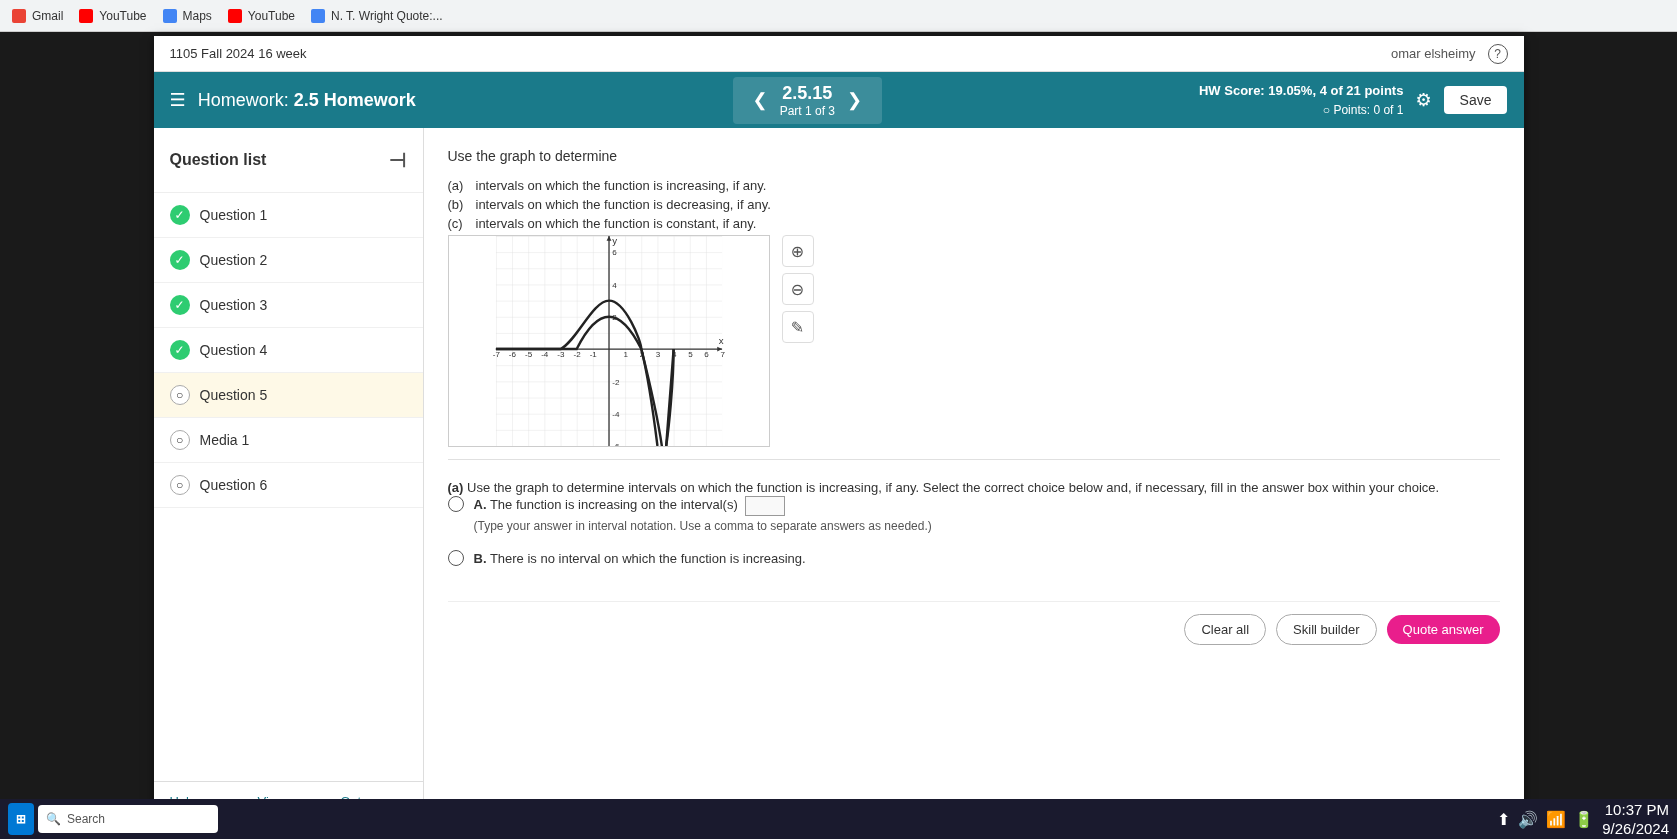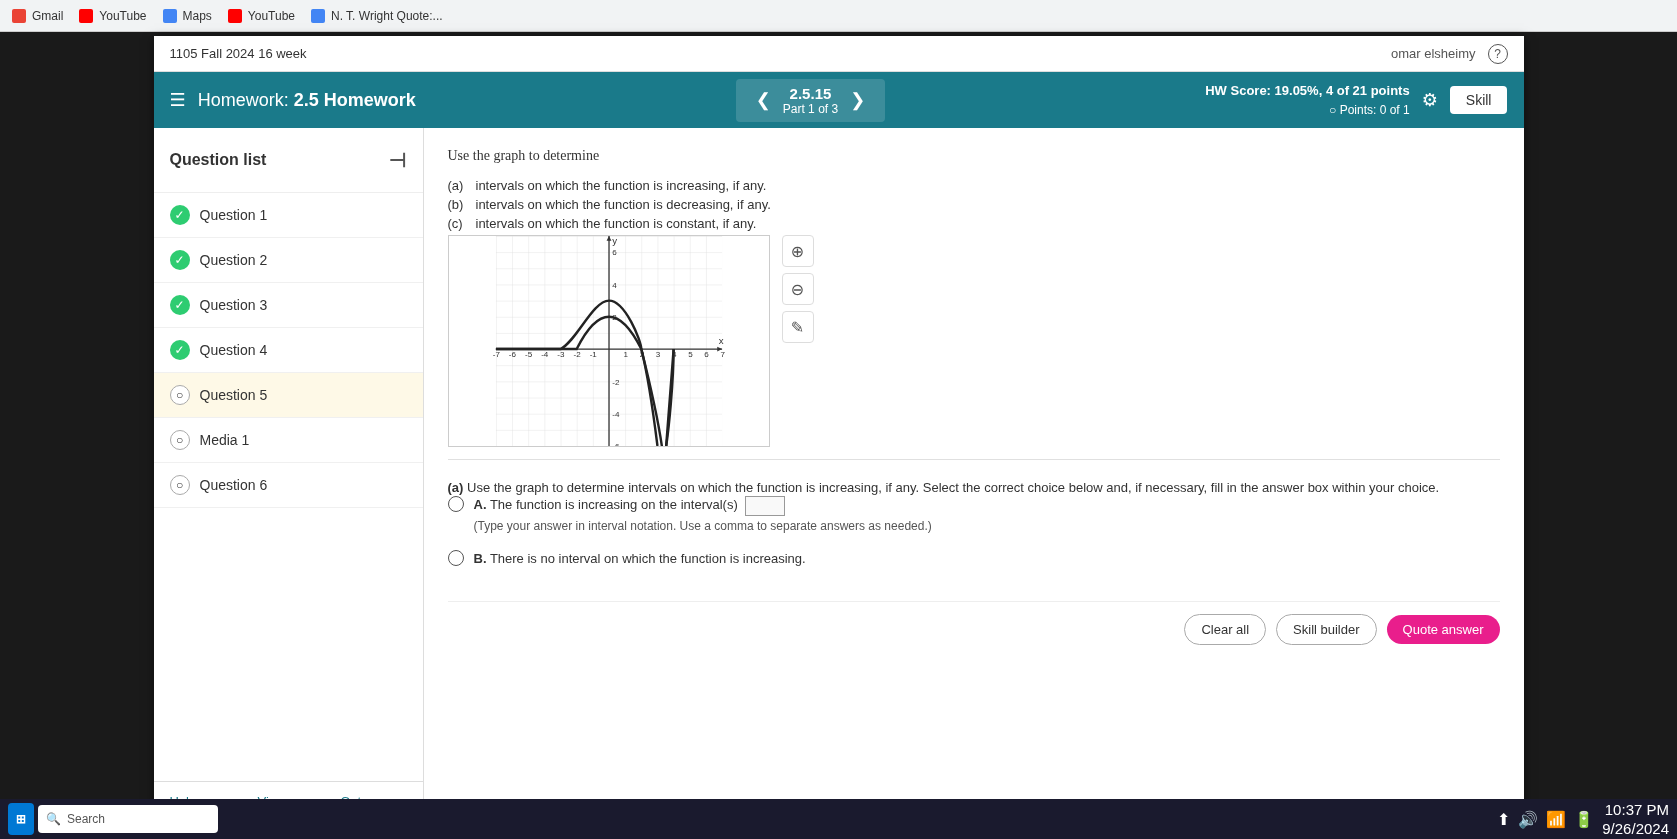--- a/index.html
+++ b/index.html
@@ -80,21 +80,21 @@
       align-items: center;
       gap: 8px;
       background: rgba(255,255,255,0.15);
       padding: 6px 16px;
       border-radius: 4px;
     }
     .nav-arrow {
       background: none; border: none; color: white; font-size: 18px; cursor: pointer; padding: 0 4px;
     }
     .question-info { text-align: center; }
-    .question-num { font-size: 15px; font-weight: bold; }
+    .question-num { font-size: 18px; font-weight: bold; }
     .question-part { font-size: 12px; }
     .header-right { display: flex; align-items: center; gap: 12px; }
     .score-info { text-align: right; font-size: 12px; line-height: 1.5; }
     .score-title { font-weight: bold; font-size: 13px; }
     .gear-icon { font-size: 18px; cursor: pointer; color: white; }
     .save-btn {
       background: white; color: #333; border: none; padding: 6px 16px;
       border-radius: 4px; font-size: 14px; font-weight: 500; cursor: pointer;
     }
 
@@ -148,21 +148,21 @@
     .sidebar-bottom a { color: #1a7a8a; text-decoration: none; cursor: pointer; }
 
     
     .question-area {
       flex: 1;
       overflow-y: auto;
       padding: 20px 24px;
       background: #fff;
     }
 
-    .instructions { font-size: 14px; color: #333; margin-bottom: 14px; font-family: Liberation Serif, serif; }
+    .instructions { font-size: 14px; color: #333; margin-bottom: 14px; }
     .instructions-list { list-style: none; }
     .instructions-list li { font-size: 13px; color: #333; margin-bottom: 4px; display: flex; gap: 8px; }
     .inst-label { font-weight: 500; min-width: 20px; }
 
     
     .graph-and-tools {
       display: flex;
       gap: 12px;
       margin-bottom: 12px;
     }
@@ -308,21 +308,21 @@
     </div>
     <div class="header-right">
       <div class="score-info">
         <div class="score-title">HW Score: 19.05%, 4 of 21 points</div>
         <div>
           <span style="font-size:12px;">○</span>
           <span>Points: 0 of 1</span>
         </div>
       </div>
       <span class="gear-icon">⚙</span>
-      <button class="save-btn">Skill</button>
+      <button class="save-btn">Save</button>
     </div>
   </div>
 
   <div class="main-content">
 
     <div class="sidebar">
       <div class="sidebar-header">
         <span>Question list</span>
         <span class="sidebar-collapse">⊣</span>
       </div>

